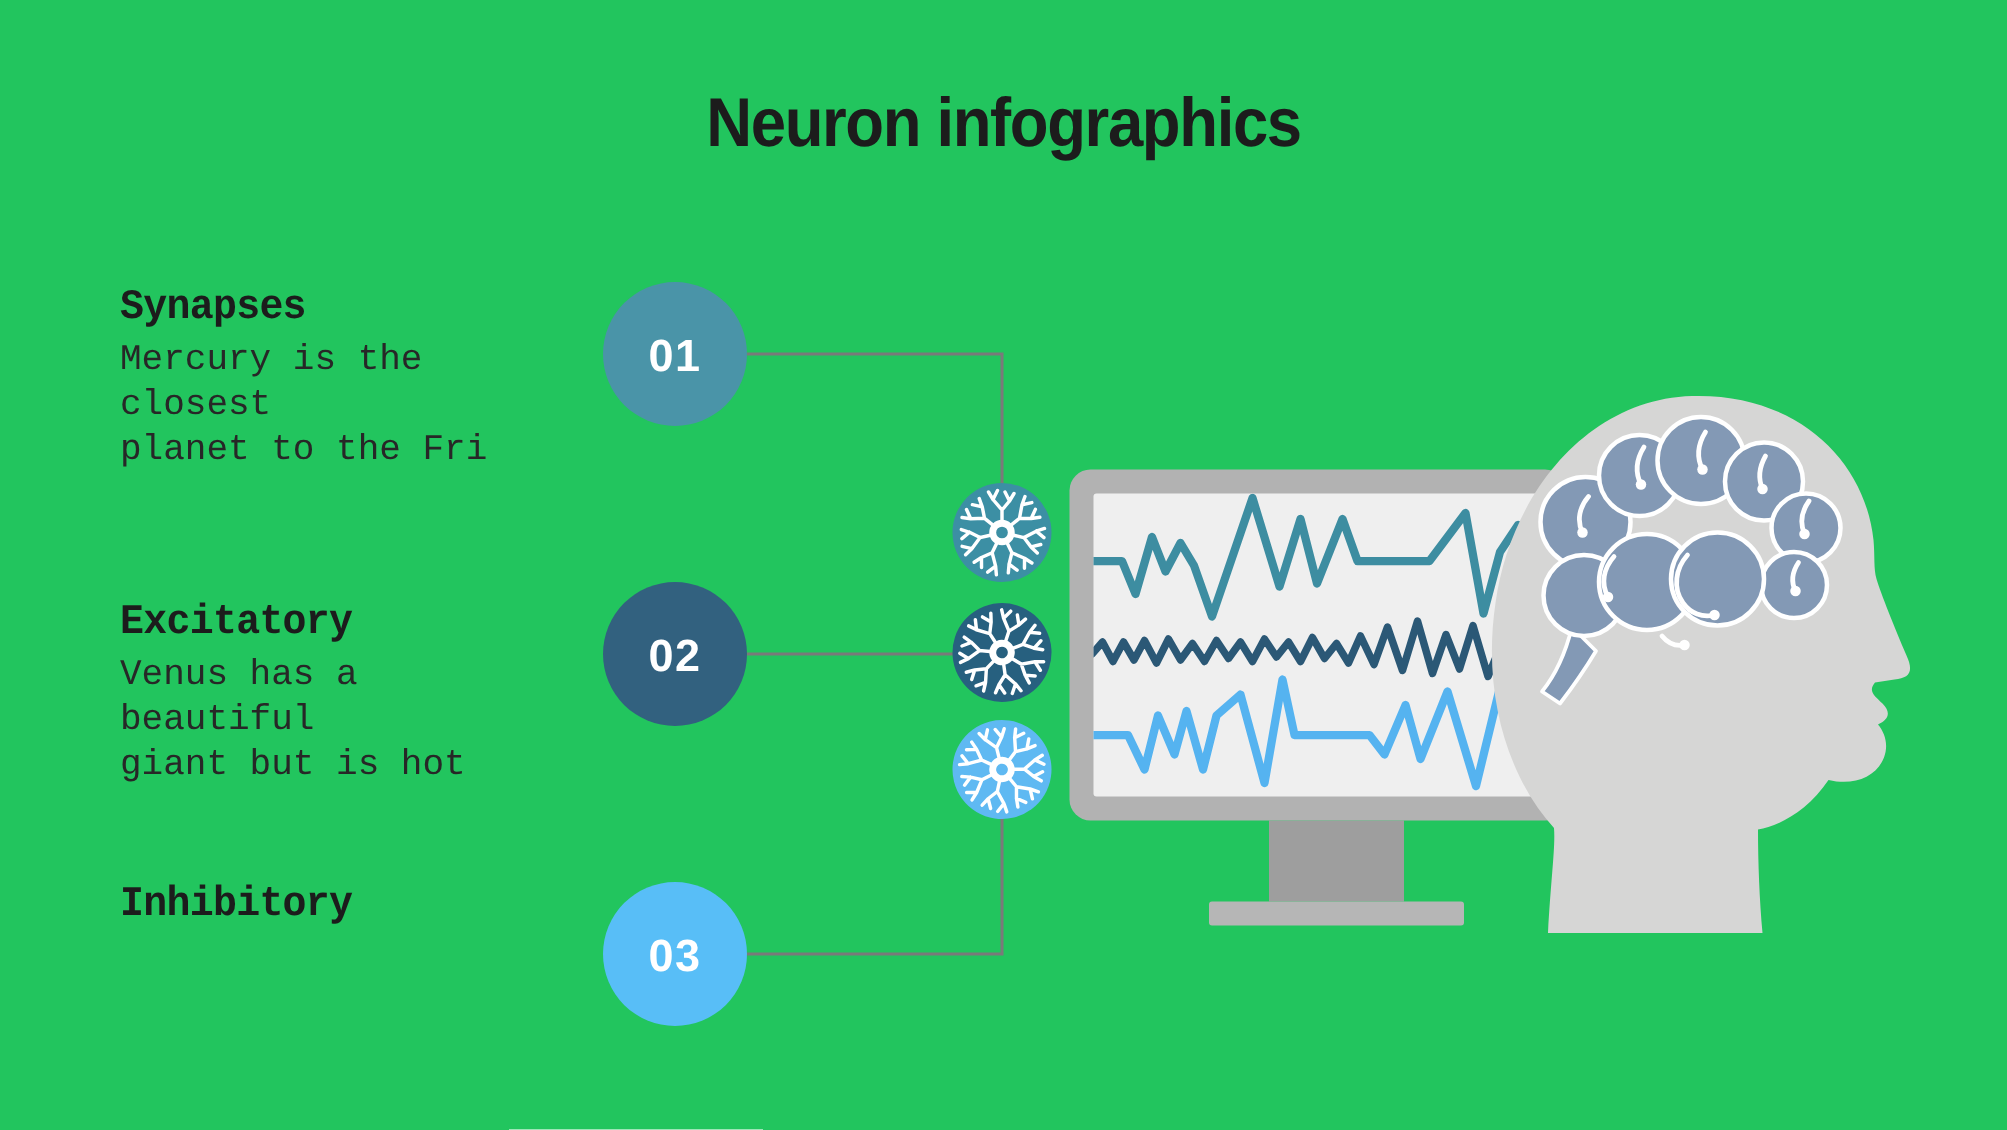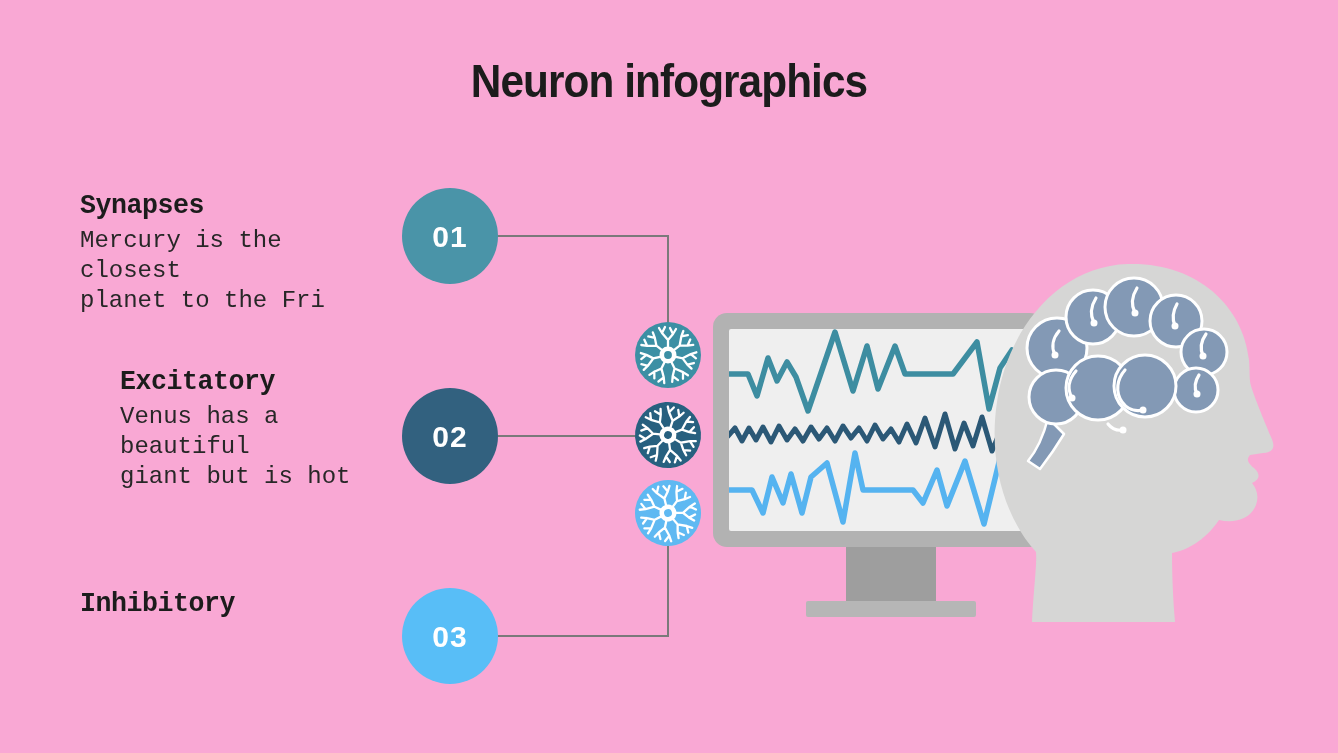--- a/index.html
+++ b/index.html
@@ -1,19 +1,19 @@
 <!DOCTYPE html>
 <html><head>
 <meta charset="utf-8">
 <style>
   html,body{margin:0;padding:0;background:#ffffff;}
   .canvas{
     position:relative;
     width:1338px;height:753px;
-    background:#f9a8d4;
+    background:#22c55e;
     overflow:hidden;
     font-family:"Liberation Sans", sans-serif;
   }
   .page-title{
     position:absolute;
     left:0;right:0;top:54px;
     margin:0;
     text-align:center;
     font-size:46px;
     font-weight:800;
@@ -22,21 +22,21 @@
     transform:scaleX(0.92);
     transform-origin:center;
   }
   .item{
     position:absolute;
     left:80px;
     width:300px;
     font-family:Liberation Mono, monospace;
   }
   .item-1{top:190px;}
-  .item-2{top:366px;margin-left:40px;}
+  .item-2{top:400px;}
   .item-3{top:588px;}
   .item-heading{
     margin:0 0 5px 0;
     font-size:28px;
     font-weight:800;
     letter-spacing:-0.5px;
     color:#1c1c1c;
     transform:scaleX(0.95);
     transform-origin:left;
   }

